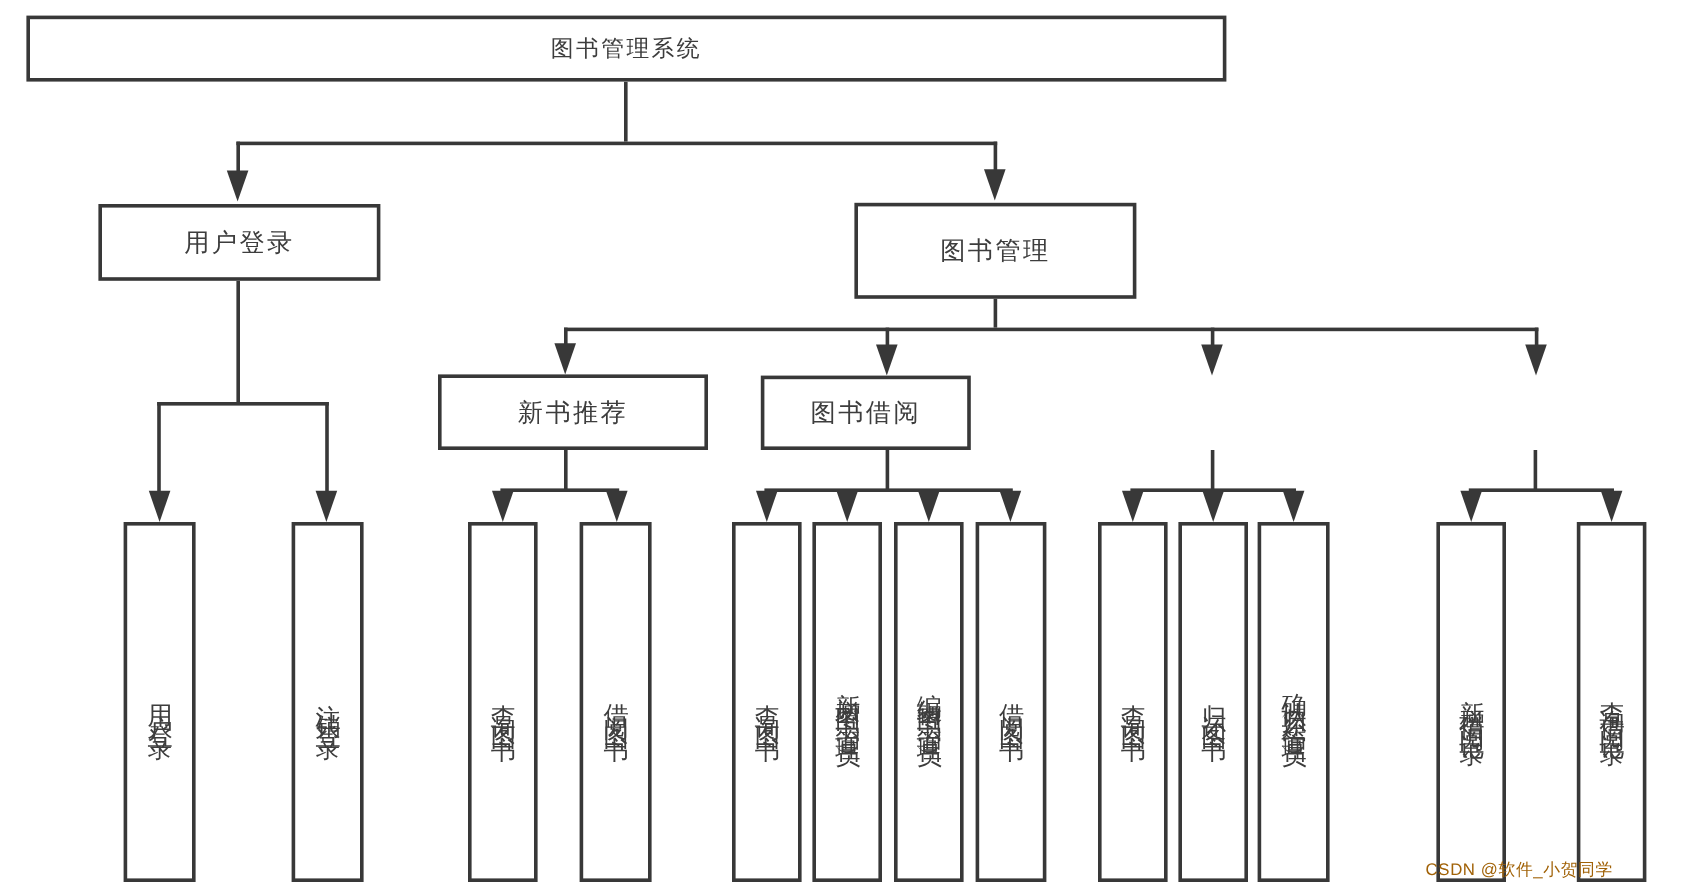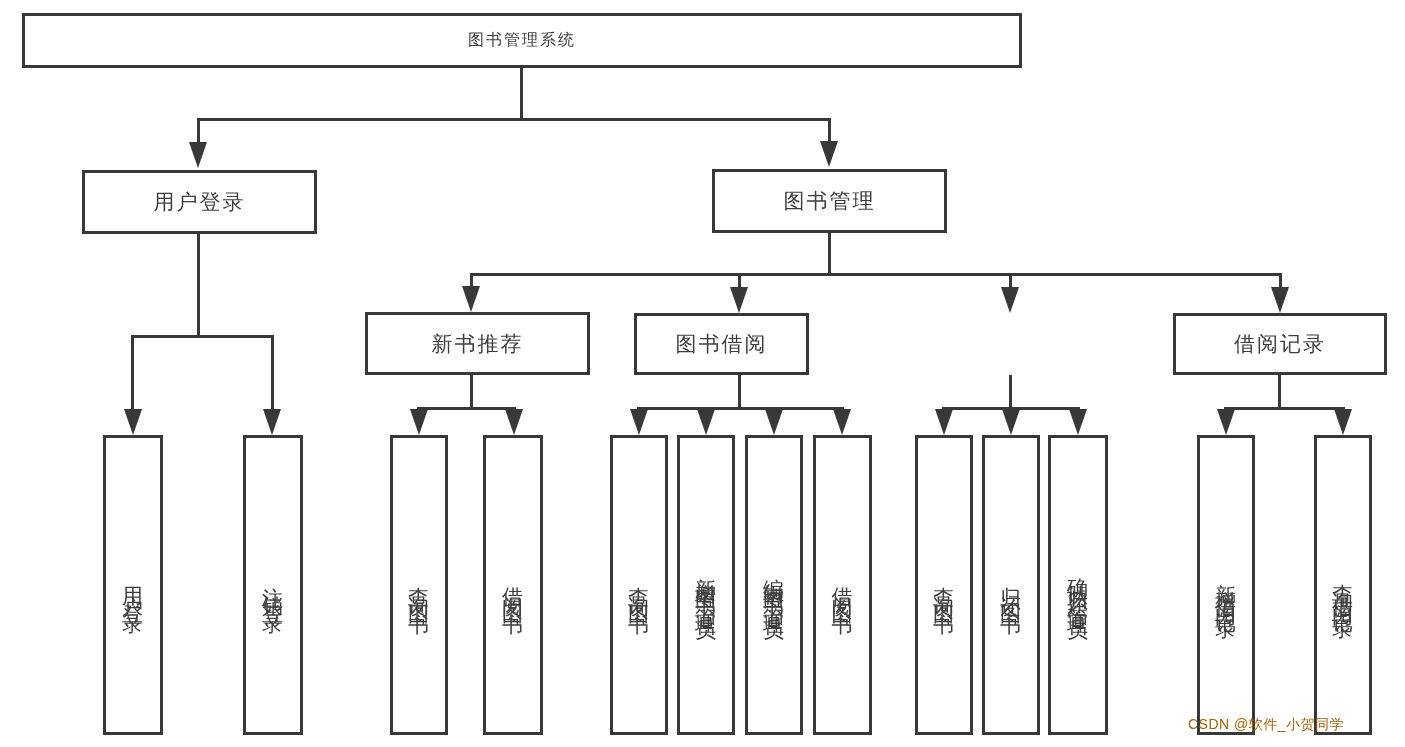--- a/index.html
+++ b/index.html
@@ -58,31 +58,31 @@
     white-space: nowrap;
     z-index: 5;
     letter-spacing: 0.5px;
   }
 </style>
 </head>
 <body>
 
 <div class="canvas">
 
-  <div class="node" style="left:22px; top:13px; width:1000px; height:55px; font-size:16px;">图书管理系统</div>
+  <div class="node" style="left:22px; top:13px; width:1000px; height:55px; font-size:19px;">图书管理系统</div>
 
   <div class="vline" style="left:520px; top:68px; height:50px;"></div>
   <div class="hline" style="left:197px; top:118px; width:634px;"></div>
   <div class="vline" style="left:197px; top:118px; height:30px;"></div>
   <div class="arrow" style="left:189px; top:142px;"></div>
   <div class="vline" style="left:828px; top:118px; height:30px;"></div>
   <div class="arrow" style="left:820px; top:141px;"></div>
 
   <div class="node" style="left:82px; top:170px; width:235px; height:64px;">用户登录</div>
-  <div class="node" style="left:712px; top:169px; width:235px; height:64px;">图书管理</div>
+  <div class="node" style="left:712px; top:169px; width:235px; height:80px;">图书管理</div>
 
   <div class="vline" style="left:197px; top:234px; height:101px;"></div>
   <div class="hline" style="left:131px; top:335px; width:143px;"></div>
   <div class="vline" style="left:131px; top:335px; height:78px;"></div>
   <div class="arrow" style="left:124px; top:409px;"></div>
   <div class="vline" style="left:271px; top:335px; height:78px;"></div>
   <div class="arrow" style="left:263px; top:409px;"></div>
 
   <div class="vline" style="left:828px; top:233px; height:40px;"></div>
   <div class="hline" style="left:470px; top:273px; width:812px;"></div>
@@ -90,21 +90,20 @@
   <div class="arrow" style="left:462px; top:286px;"></div>
   <div class="vline" style="left:738px; top:273px; height:17px;"></div>
   <div class="arrow" style="left:730px; top:287px;"></div>
   <div class="vline" style="left:1009px; top:273px; height:17px;"></div>
   <div class="arrow" style="left:1001px; top:287px;"></div>
   <div class="vline" style="left:1279px; top:273px; height:17px;"></div>
   <div class="arrow" style="left:1271px; top:287px;"></div>
 
   <div class="node" style="left:365px; top:312px; width:225px; height:63px;">新书推荐</div>
   <div class="node" style="left:634px; top:313px; width:175px; height:62px;">图书借阅</div>
-  <div class="node" style="left:1173px; top:313px; width:214px; height:62px;">借阅记录</div>
 
   <div class="vline" style="left:470px; top:375px; height:34px;"></div>
   <div class="hline" style="left:417px; top:407px; width:99px;"></div>
   <div class="arrow" style="left:410px; top:409px;"></div>
   <div class="arrow" style="left:505px; top:409px;"></div>
 
   <div class="vline" style="left:738px; top:375px; height:34px;"></div>
   <div class="hline" style="left:637px; top:407px; width:207px;"></div>
   <div class="arrow" style="left:630px; top:409px;"></div>
   <div class="arrow" style="left:697px; top:409px;"></div>

